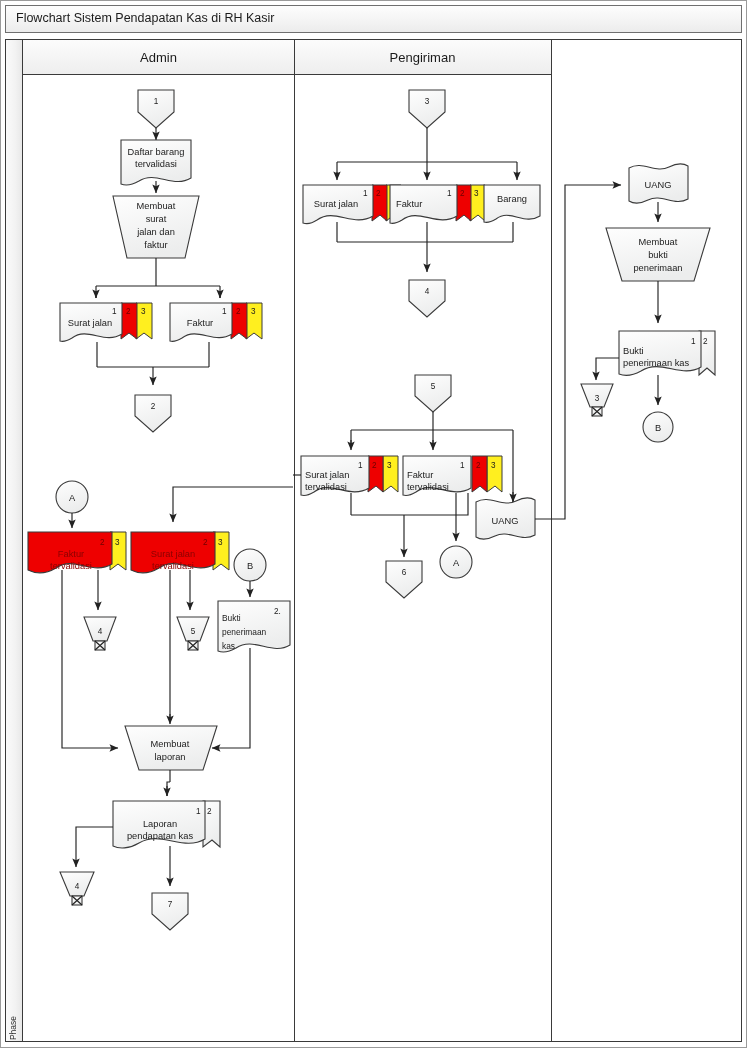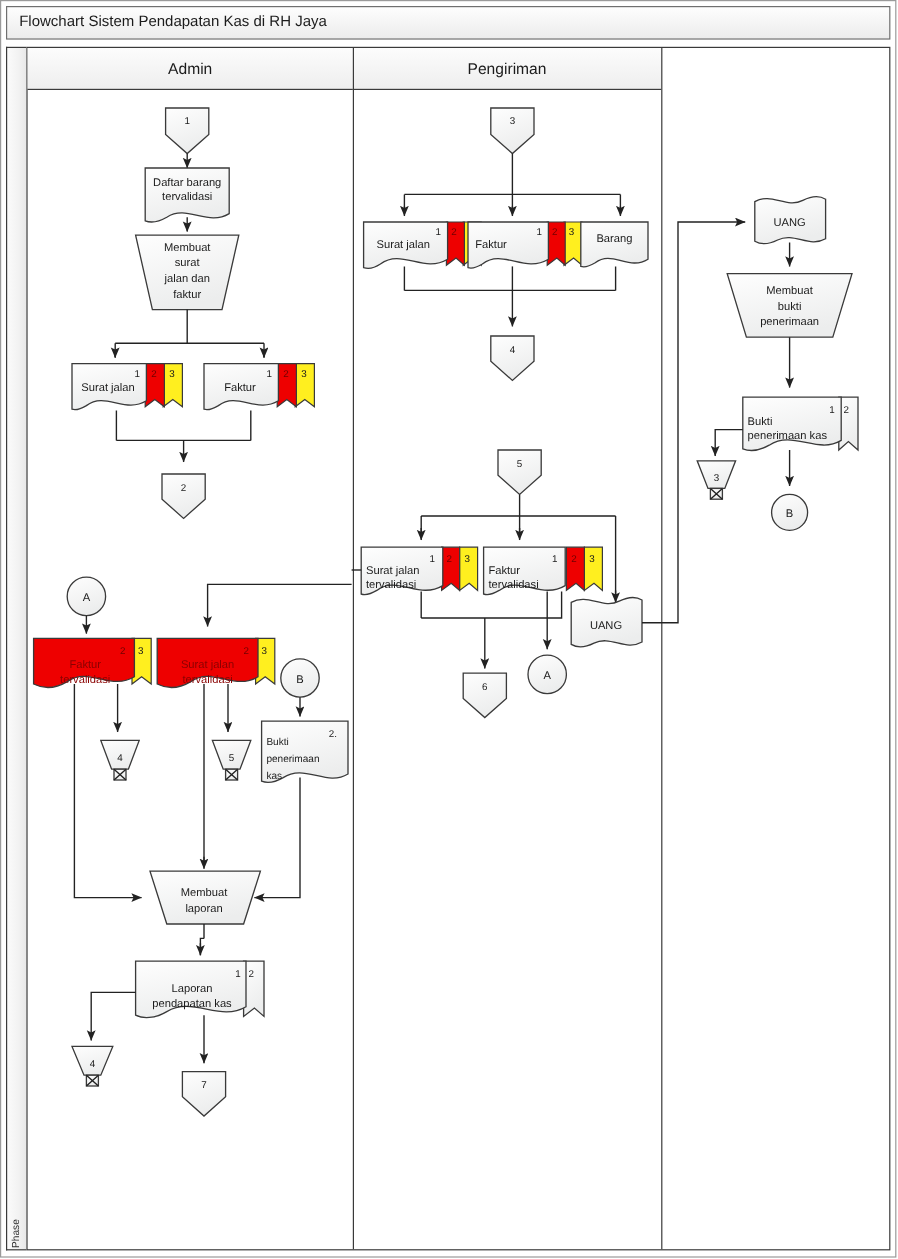--- a/index.html
+++ b/index.html
@@ -43,21 +43,21 @@
   .ctr{text-anchor:middle;}
 </style>
 </head>
 <body>
 
 <div id="page">
 
   <div class="outer-frame"></div>
 
   <div class="title-bar">
-    <div class="title-text">Flowchart Sistem Pendapatan Kas di RH Jaya</div>
+    <div class="title-text">Flowchart Sistem Pendapatan Kas di RH Kasir</div>
   </div>
 
   <div class="phase-band">
     <div class="phase-label">Phase</div>
   </div>
 
   <div class="lane-grid">
     <div class="lane-header" style="left:0;width:271px;">
       <span>Admin</span>
     </div>

